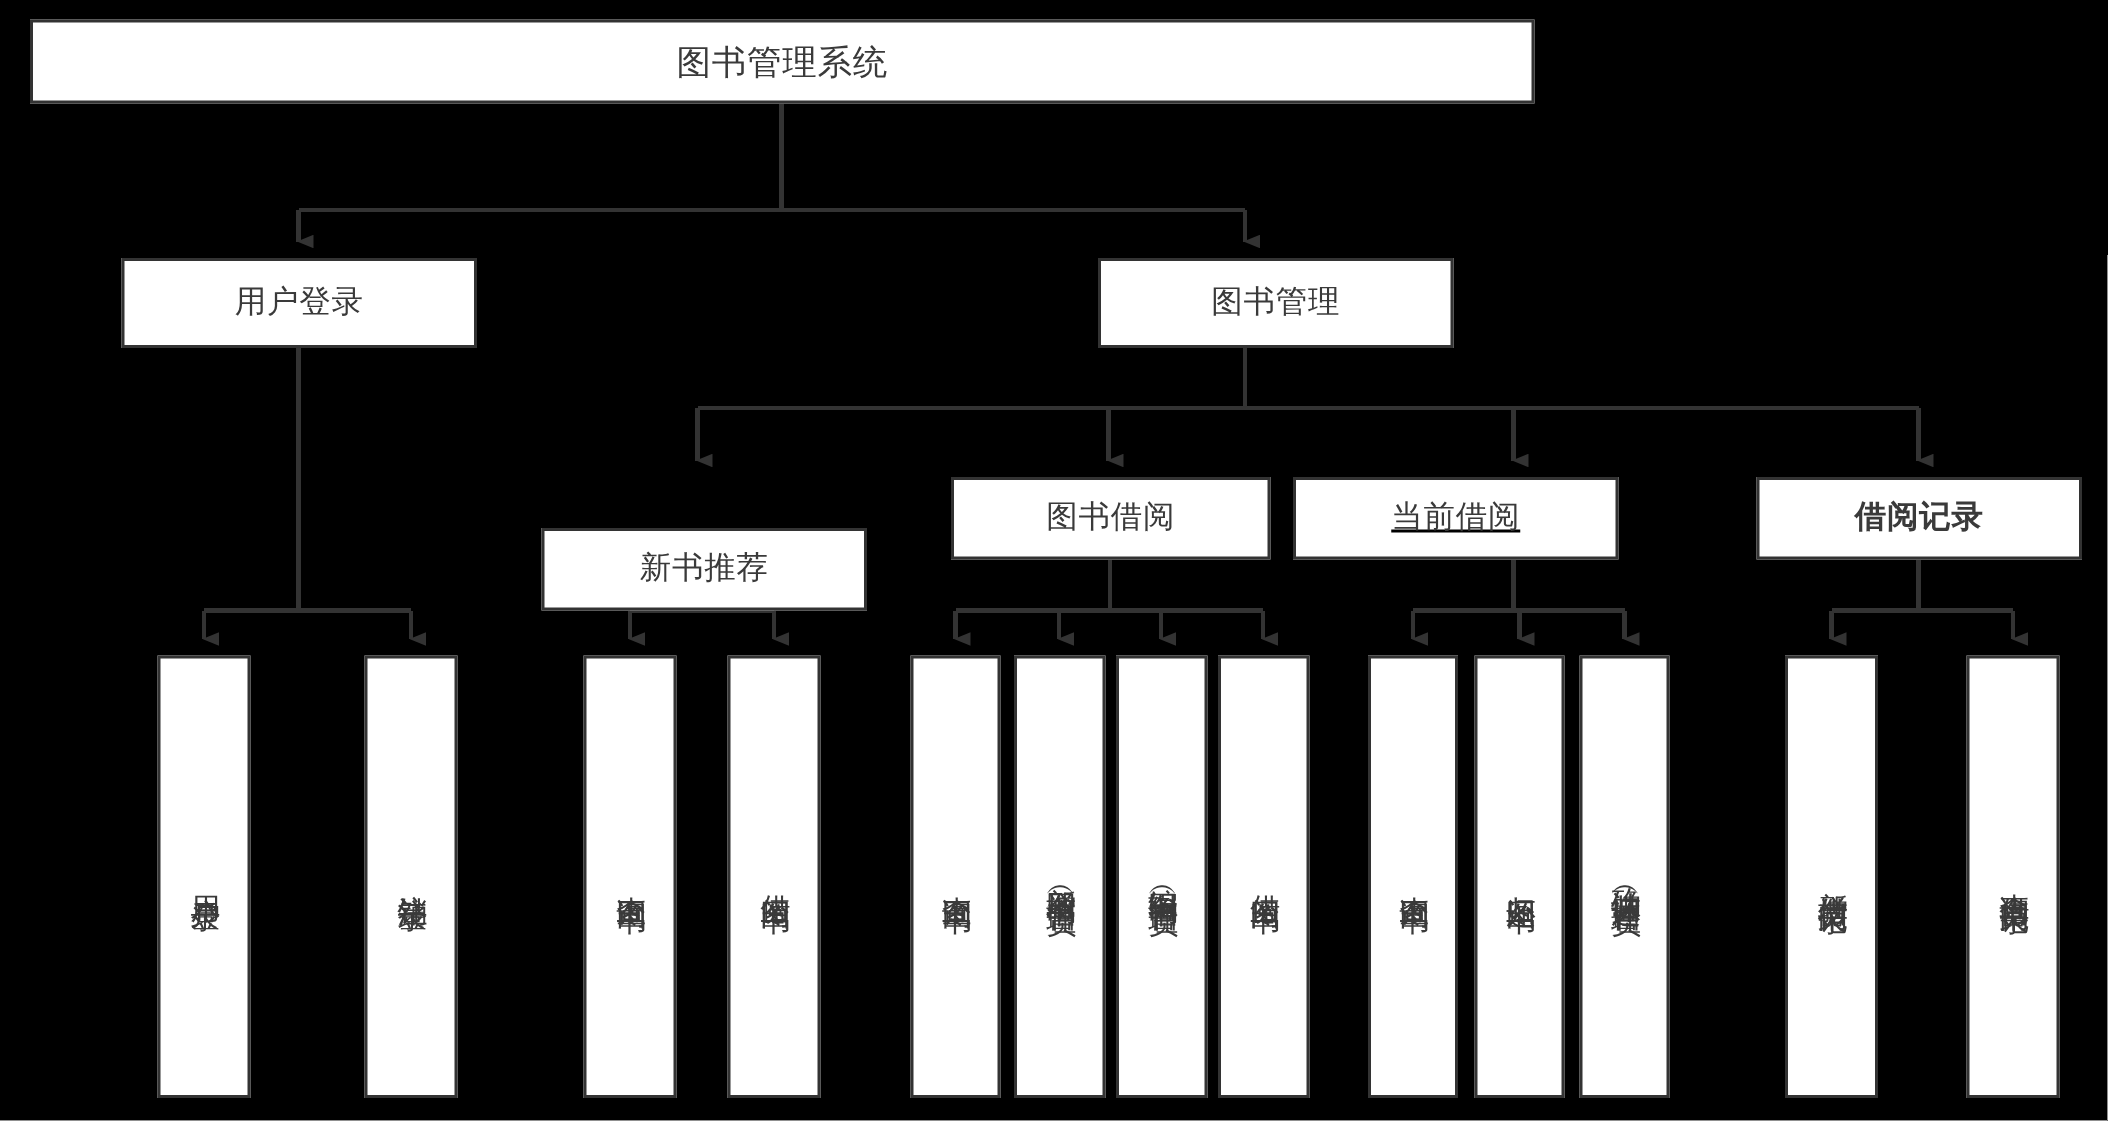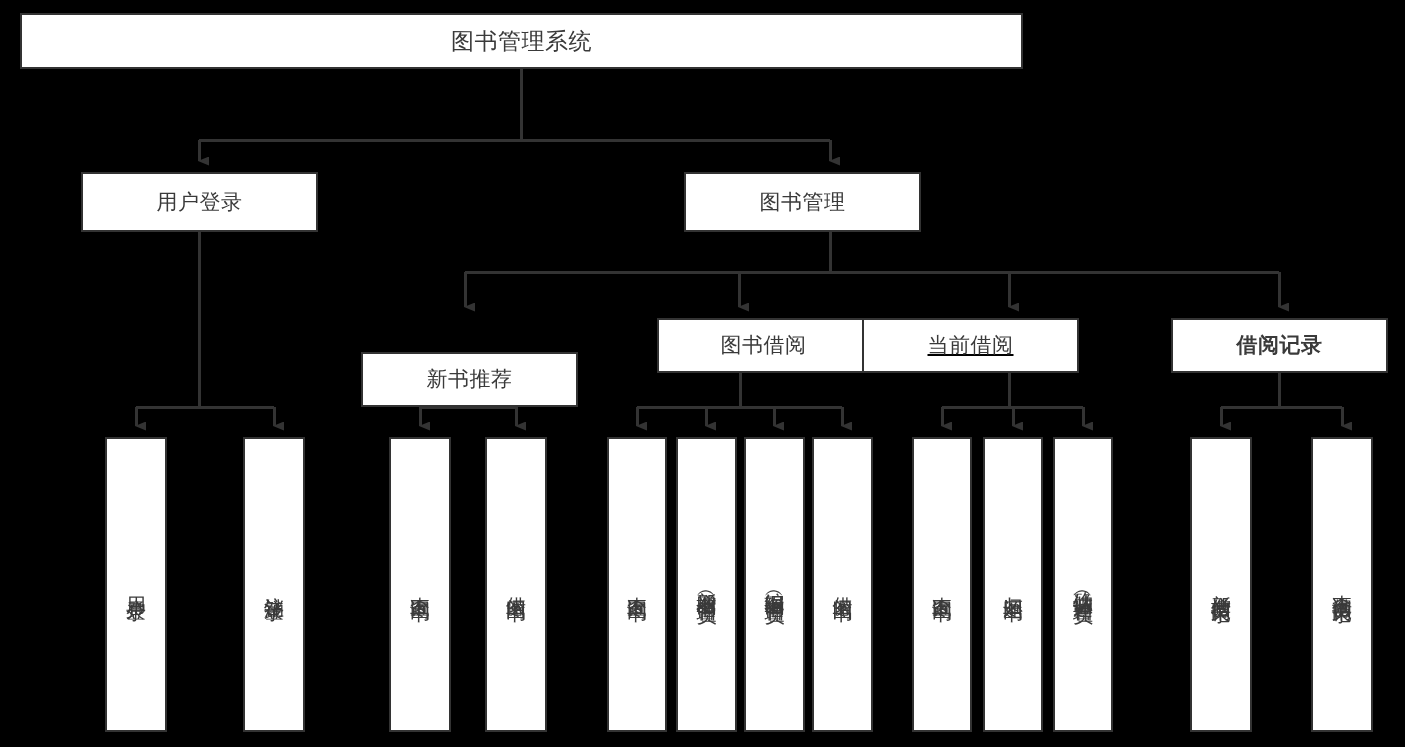--- a/index.html
+++ b/index.html
@@ -113,27 +113,27 @@
       </g>
   </svg>
 
   <div id="nodes-layer">
       <div class="node-box" style="left: 20px; top: 13px; width: 1003px; height: 56px;">
         <span class="node-label-h root-label">图书管理系统</span>
       </div>
       <div class="node-box" style="left: 81px; top: 172px; width: 237px; height: 60px;">
         <span class="node-label-h">用户登录</span>
       </div>
-      <div class="node-box" style="left: 684px; top: 172px; width: 237px; height: 60px;">
+      <div class="node-box" style="left: 732px; top: 172px; width: 237px; height: 60px;">
         <span class="node-label-h">图书管理</span>
       </div>
       <div class="node-box" style="left: 361px; top: 318px; width: 217px; height: 55px; margin-top: 34px;">
         <span class="node-label-h">新书推荐</span>
       </div>
-      <div class="node-box" style="left: 634px; top: 318px; width: 213px; height: 55px; margin-left: 23px;">
+      <div class="node-box" style="left: 634px; top: 318px; width: 213px; height: 55px;">
         <span class="node-label-h">图书借阅</span>
       </div>
       <div class="node-box" style="left: 862px; top: 318px; width: 217px; height: 55px; text-decoration: underline;">
         <span class="node-label-h">当前借阅</span>
       </div>
       <div class="node-box" style="left: 1171px; top: 318px; width: 217px; height: 55px; font-weight: bold;">
         <span class="node-label-h">借阅记录</span>
       </div>
       <div class="node-box" style="left: 105px; top: 437px; width: 62px; height: 295px;">
         <span class="node-label-v">用户登录</span>

